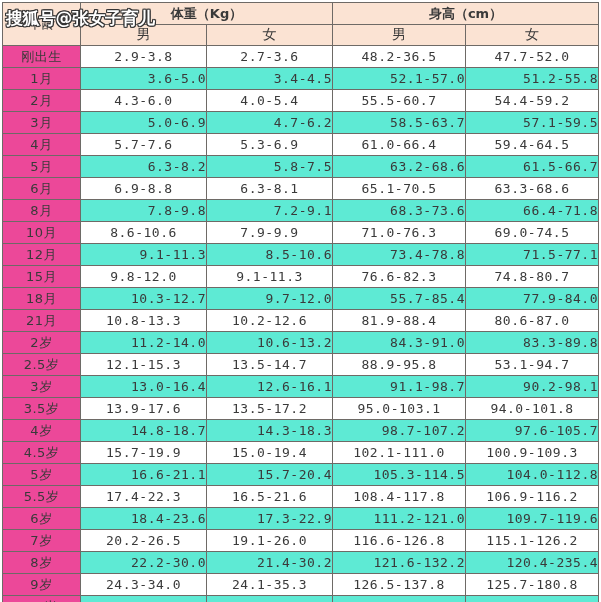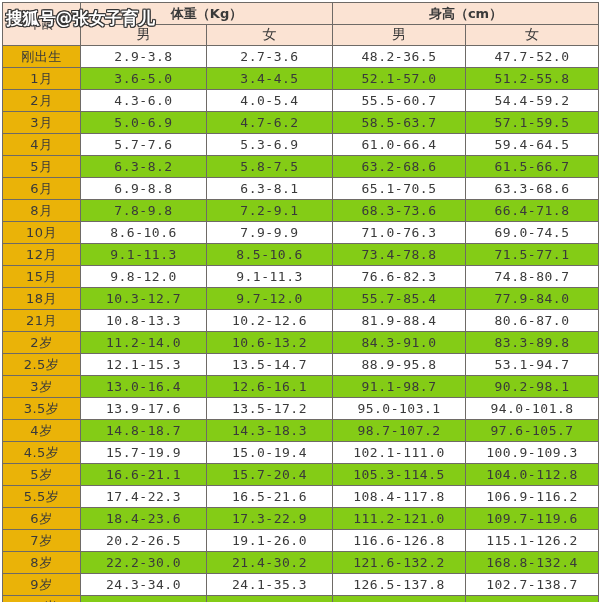--- a/index.html
+++ b/index.html
@@ -2,23 +2,23 @@
 <html><head>
 <meta charset="utf-8">
 <style>
   html, body { margin: 0; padding: 0; background: #ffffff; }
   body { width: 601px; height: 602px; position: relative; overflow: hidden; font-family: "DejaVu Sans Mono", "Liberation Mono", monospace; }
   table.growth { position: absolute; left: 2px; top: 2px; border-collapse: collapse; width: 596px; table-layout: fixed; }
   table.growth td, table.growth th { border: 1px solid #6e6a66; text-align: center; padding: 0; font-weight: normal; color: #3a3a3a; }
   table.growth th { background: #fbe3d3; font-size: 14px; height: 20px; font-family: "DejaVu Sans", sans-serif; }
   table.growth th.group { font-size: 13px; height: 21px; font-weight: bold; }
   table.growth td { height: 21px; font-size: 13px; letter-spacing: 0.5px; }
-  td.age { background: #eab308; font-family: "DejaVu Sans", sans-serif; font-size: 13.5px; color: #333; }
+  td.age { background: #ec4899; font-family: "DejaVu Sans", sans-serif; font-size: 13.5px; color: #333; }
   tr.odd td.val { background: #ffffff; margin-top: 42px; }
-  tr.even td.val { background: #84cc16; }
+  tr.even td.val { background: #5eead4; text-align: right; }
   .col-age { width: 78px; }
   .col-w { width: 126px; }
   .col-h { width: 133px; }
   th.age-head { position: relative; color: #8a7f78; }
   .watermark { position: absolute; left: 6px; top: 7px; font-family: "DejaVu Sans", sans-serif; font-weight: bold; font-size: 17px; color: #ffffff; text-shadow: 1px 1px 0 #333, -1px -1px 0 #333, 1px -1px 0 #333, -1px 1px 0 #333, 0 1px 0 #333, 1px 0 0 #333, 0 -1px 0 #333, -1px 0 0 #333; letter-spacing: -0.5px; z-index: 5; }
 </style>
 </head>
 <body>
 
 <div class="watermark">搜狐号@张女子育儿</div>
@@ -204,28 +204,28 @@
         <td class="val">20.2-26.5</td>
         <td class="val">19.1-26.0</td>
         <td class="val">116.6-126.8</td>
         <td class="val">115.1-126.2</td>
       </tr>
       <tr class="even">
         <td class="age">8岁</td>
         <td class="val">22.2-30.0</td>
         <td class="val">21.4-30.2</td>
         <td class="val">121.6-132.2</td>
-        <td class="val">168.8-132.4</td>
+        <td class="val">120.4-235.4</td>
       </tr>
       <tr class="odd">
         <td class="age">9岁</td>
         <td class="val">24.3-34.0</td>
         <td class="val">24.1-35.3</td>
         <td class="val">126.5-137.8</td>
-        <td class="val">102.7-138.7</td>
+        <td class="val">125.7-180.8</td>
       </tr>
       <tr class="even">
         <td class="age">10岁</td>
         <td class="val">26.8-38.7</td>
         <td class="val">27.2-40.9</td>
         <td class="val">131.4-143.6</td>
         <td class="val">131.5-145.1</td>
       </tr>
     </tbody>
 </table>

